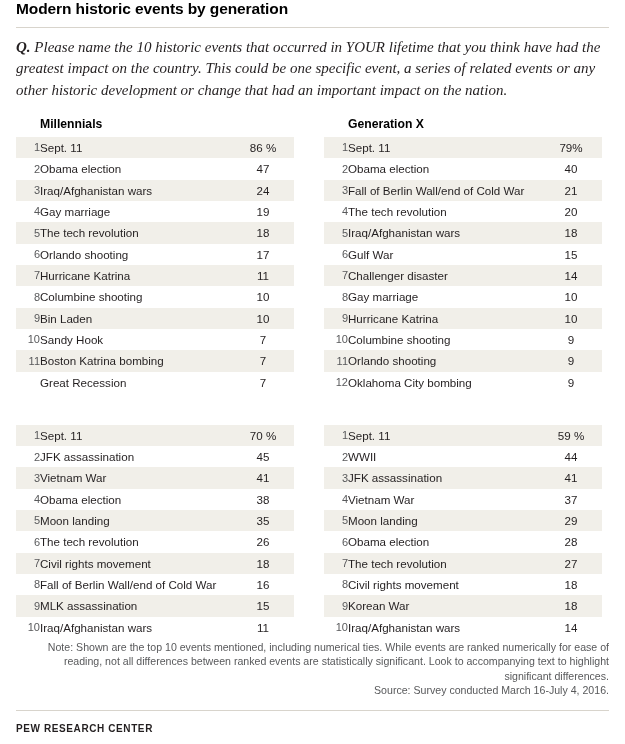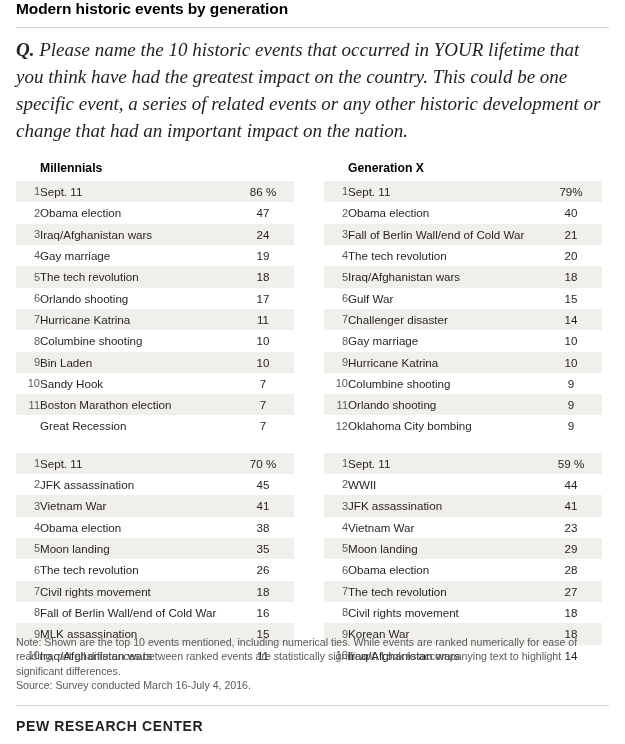--- a/index.html
+++ b/index.html
@@ -28,33 +28,33 @@
     color: #000;
     margin: 0 0 9px 0;
   }
   .rule-top {
     border-top: 1px solid #d8d4cc;
     margin: 0 0 9px 0;
   }
   .question {
     font-family: "Liberation Serif", serif;
     font-style: italic;
-    font-size: 19px;
+    font-size: 15px;
     line-height: 1.42;
     color: #231f20;
     margin: 0 0 16px 0;
   }
   .question .q-label {
     font-weight: bold;
     font-style: italic;
   }
   .grid {
     display: flex;
     flex-wrap: wrap;
-    gap: 0 30px;
+    gap: 16px 30px;
   }
   .panel {
     width: 278px;
     margin-bottom: 16px;
   }
   .panel-title {
     font-size: 12.2px;
     font-weight: bold;
     color: #000;
     margin: 0 0 6px 24px;
@@ -93,27 +93,28 @@
     letter-spacing: 0;
   }
   .notes {
     font-size: 10.6px;
     line-height: 1.38;
     color: #58595b;
     margin-top: 2px;
   }
   .notes div {
     margin-bottom: 0px;
+    text-align: right;
   }
   .footer-rule {
     border-top: 1px solid #d8d4cc;
     margin: 12px 0 7px 0;
   }
   .brand {
-    font-size: 14px;
+    font-size: 10px;
     font-weight: bold;
     letter-spacing: 0.6px;
     color: #231f20;
     margin-top: 12px;
   }
   .bottom {
     position: absolute;
     left: 16px;
     right: 16px;
     bottom: 10px;
@@ -183,21 +184,21 @@
           <td class="label">Bin Laden</td>
           <td class="value">10</td>
         </tr>
         <tr>
           <td class="rank">10</td>
           <td class="label">Sandy Hook</td>
           <td class="value">7</td>
         </tr>
         <tr class="alt">
           <td class="rank">11</td>
-          <td class="label">Boston Marathon election</td>
+          <td class="label">Boston Katrina bombing</td>
           <td class="value">7</td>
         </tr>
         <tr>
           <td class="rank"></td>
           <td class="label">Great Recession</td>
           <td class="value">7</td>
         </tr>
       </tbody>
         </table>
     </div>
@@ -341,21 +342,21 @@
           <td class="value">44</td>
         </tr>
         <tr class="alt">
           <td class="rank">3</td>
           <td class="label">JFK assassination</td>
           <td class="value">41</td>
         </tr>
         <tr>
           <td class="rank">4</td>
           <td class="label">Vietnam War</td>
-          <td class="value">23</td>
+          <td class="value">37</td>
         </tr>
         <tr class="alt">
           <td class="rank">5</td>
           <td class="label">Moon landing</td>
           <td class="value">29</td>
         </tr>
         <tr>
           <td class="rank">6</td>
           <td class="label">Obama election</td>
           <td class="value">28</td>

